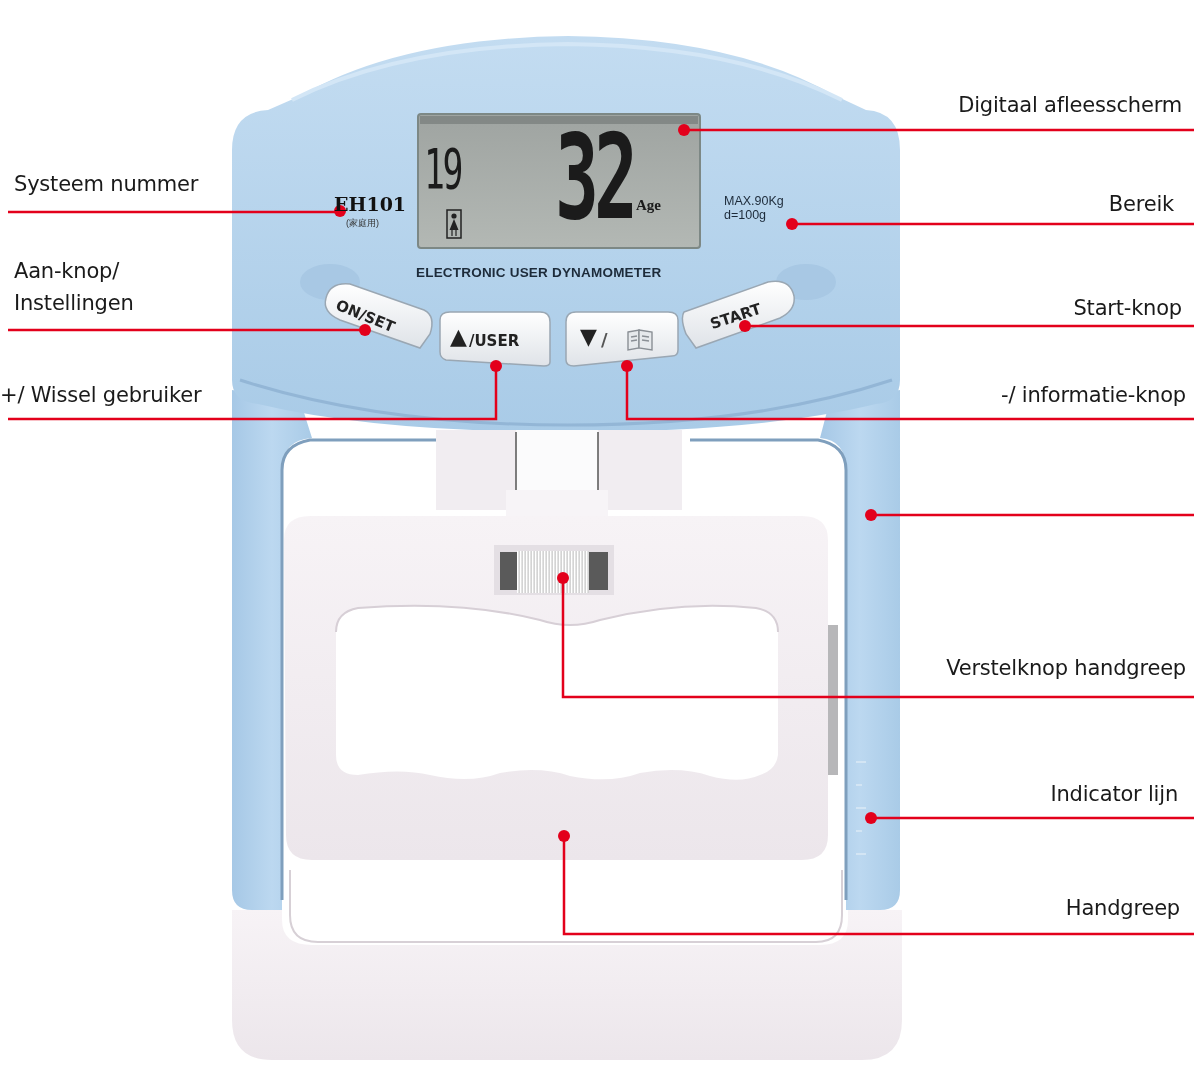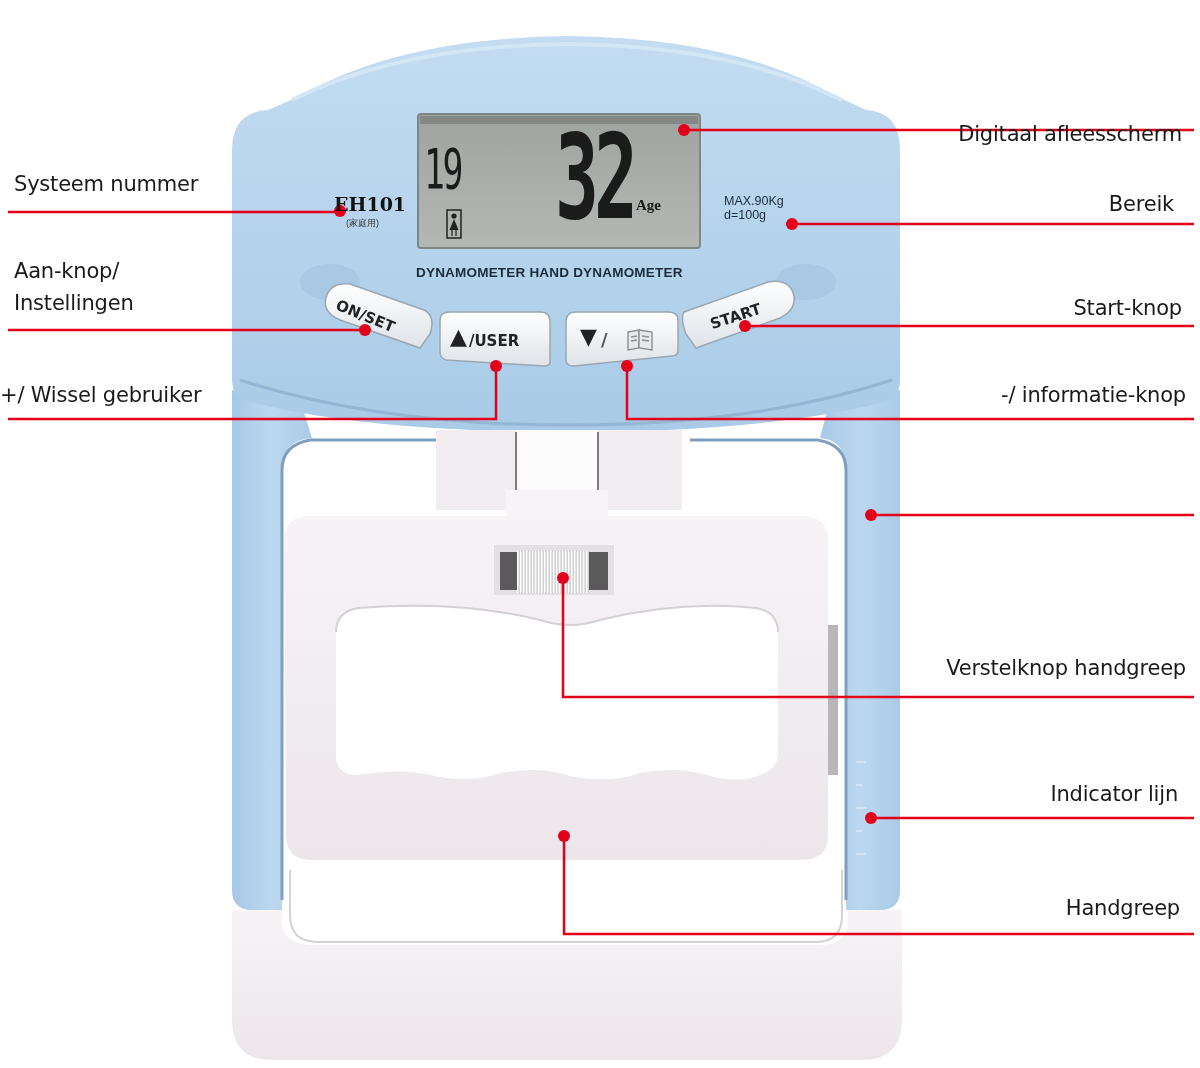--- a/index.html
+++ b/index.html
@@ -151,21 +151,21 @@
       <circle cx="627" cy="366" r="6"></circle>
       <circle cx="871" cy="515" r="6"></circle>
       <circle cx="563" cy="578" r="6"></circle>
       <circle cx="871" cy="818" r="6"></circle>
       <circle cx="564" cy="836" r="6"></circle>
     </g>
   </svg>
 
   <div class="printed" style="left:334px; top:193px; font-size:19px; font-weight:bold; font-family:'DejaVu Serif', serif; color:#111;">EH101</div>
   <div class="printed" style="left:346px; top:217px; font-size:9px; color:#333;text-align:right;">(家庭用)</div>
-  <div class="printed" style="left:416px; top:265px; font-size:13.5px; font-weight:bold; letter-spacing:0.2px;">DYNAMOMETER HAND DYNAMOMETER</div>
+  <div class="printed" style="left:416px; top:265px; font-size:13.5px; font-weight:bold; letter-spacing:0.2px;">ELECTRONIC USER DYNAMOMETER</div>
   <div class="printed" style="left:724px; top:194px; font-size:12.5px;">MAX.90Kg</div>
   <div class="printed" style="left:724px; top:208px; font-size:12.5px;">d=100g</div>
 
   <div class="lcd-text" style="left:424px; top:136px; font-size:56px; transform:scaleX(0.62); transform-origin:left top; letter-spacing:-4px;">19</div>
   <div class="lcd-text" style="left:555px; top:108px; font-size:118px; font-weight:bold; transform:scaleX(0.62); transform-origin:left top; letter-spacing:-8px;">32</div>
   <div class="lcd-text" style="left:636px; top:197px; font-size:15px; font-weight:bold; font-family:Liberation Serif, serif;">Age</div>
 
   <div class="btn-text" style="left:340px; top:296px; font-size:15px; transform:rotate(22deg); transform-origin:left top;">ON/SET</div>
   <div style="position:absolute; left:450px; top:326px;">
     <span class="btn-text" style="position:relative; font-size:22px; top:-2px;">▲</span><span class="btn-text" style="position:relative; font-size:15px; left:2px;">/USER</span>
@@ -173,20 +173,20 @@
   <div style="position:absolute; left:580px; top:326px;">
     <span class="btn-text" style="position:relative; font-size:22px; top:-2px;">▼</span><span class="btn-text" style="position:relative; font-size:18px; left:4px; color:#555;">/</span>
   </div>
   <div class="btn-text" style="left:708px; top:316px; font-size:15px; transform:rotate(-18deg); transform-origin:left top;">START</div>
 
   <div class="label" style="left:14px; top:171px;">Systeem nummer</div>
   <div class="label" style="left:14px; top:258px;text-align:center;">Aan-knop/</div>
   <div class="label" style="left:14px; top:290px;">Instellingen</div>
   <div class="label" style="left:0px; top:382px;">+/ Wissel gebruiker</div>
 
-  <div class="label right" style="right:18px; top:92px;margin-top:29px;">Digitaal afleesscherm</div>
+  <div class="label right" style="right:18px; top:92px;">Digitaal afleesscherm</div>
   <div class="label right" style="right:26px; top:191px;">Bereik</div>
   <div class="label right" style="right:18px; top:295px;">Start-knop</div>
   <div class="label right" style="right:14px; top:382px;">-/ informatie-knop</div>
   <div class="label right" style="right:14px; top:655px;">Verstelknop handgreep</div>
   <div class="label right" style="right:22px; top:781px;">Indicator lijn</div>
   <div class="label right" style="right:20px; top:895px;">Handgreep</div>
 </div>
 
 </body></html>

